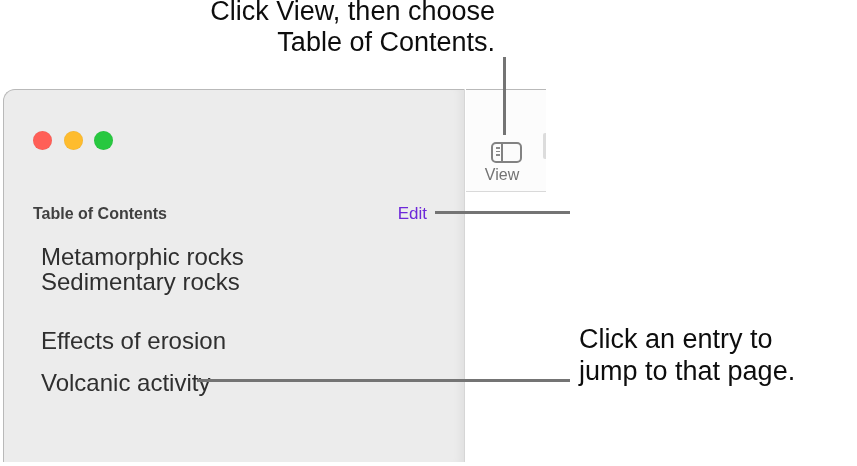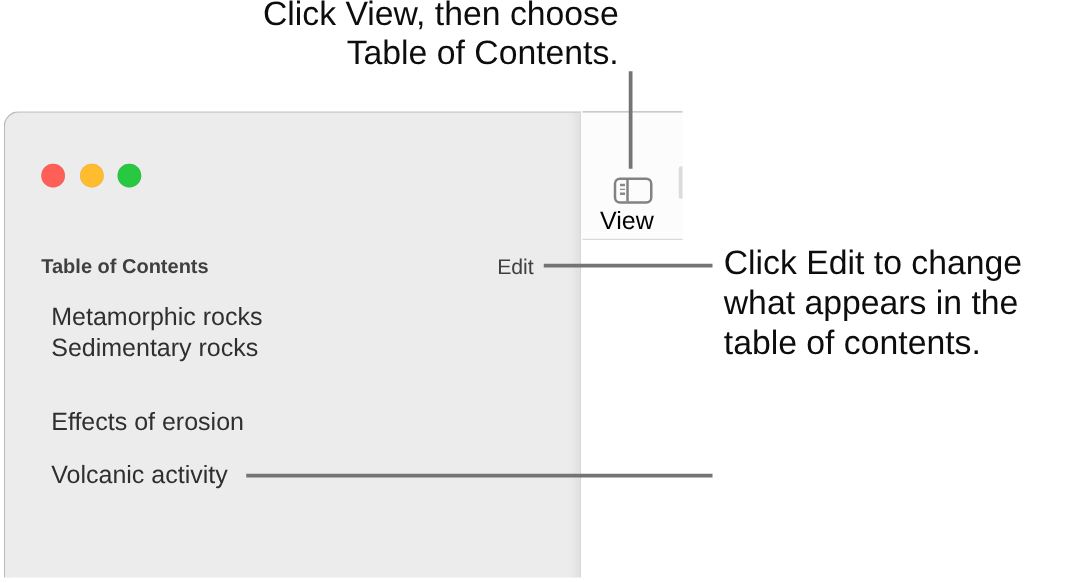--- a/index.html
+++ b/index.html
@@ -31,39 +31,39 @@
   #tl-close {left:33px;  top:131px;background:#ff5f57;}
   #tl-min   {left:63.5px;top:131px;background:#febc2e;}
   #tl-zoom  {left:94px;  top:131px;background:#28c840;}
 
   #toc-title{
     position:absolute;left:33px;top:205px;
     font-size:16px;font-weight:600;color:#404040;white-space:nowrap;
   }
   #edit-btn{
     position:absolute;left:386px;top:204px;width:41px;text-align:right;
-    font-size:17px;font-weight:500;color:#404040;cursor:pointer;white-space:nowrap;
+    font-size:17px;font-weight:500;color:#6d28d9;cursor:pointer;white-space:nowrap;
   }
   .toc-entry{
     position:absolute;left:41px;
-    font-size:20px;color:#2f2f2f;white-space:nowrap;cursor:pointer;
+    font-size:24px;color:#2f2f2f;white-space:nowrap;cursor:pointer;
   }
 
   
   #view-btn{position:absolute;left:480px;top:140px;width:44px;height:46px;cursor:pointer;}
   #view-icon{
     position:absolute;left:11px;top:2px;width:31px;height:21px;
     border:2px solid #828282;border-radius:5px;box-sizing:border-box;background:#fcfcfc;
   }
   #view-icon .divider{position:absolute;left:8px;top:0;width:2px;height:100%;background:#828282;}
   #view-icon .ln{position:absolute;left:2.5px;width:4px;height:1.5px;background:#8a8a8a;}
   #view-icon .ln1{top:3px;} #view-icon .ln2{top:6.5px;} #view-icon .ln3{top:10px;}
   #view-label{
-    position:absolute;left:0;top:26px;width:44px;text-align:left;
-    font-size:20px;color:#000000;
+    position:absolute;left:0;top:26px;width:44px;text-align:center;
+    font-size:16px;color:#737373;
   }
   #cropped-icon{
     position:absolute;left:543px;top:133px;width:3px;height:26px;
     background:#dcdcdc;border-radius:2px 0 0 2px;
   }
 
   
   .callout-line{position:absolute;background:#747474;}
   #line-view {left:503px;top:57px;width:3px;height:78px;}
   #line-edit {left:435px;top:211px;width:135px;height:3px;}
@@ -110,19 +110,18 @@
   <div id="cropped-icon"></div>
 
   <div id="line-view" class="callout-line"></div>
   <div id="line-edit" class="callout-line"></div>
   <div id="line-entry" class="callout-line"></div>
 
   <div id="callout-view" class="callout">
     <div>Click View, then choose</div>
     <div>Table of Contents.</div>
   </div>
-  <div id="callout-edit" class="callout">
-    <div>Click Edit to change</div>
-    <div>what appears in the</div>
-    <div>table of contents.</div>
+  <div id="callout-entry" class="callout">
+    <div>Click an entry to</div>
+    <div>jump to that page.</div>
   </div>
 
 </div>
 
 </body></html>

